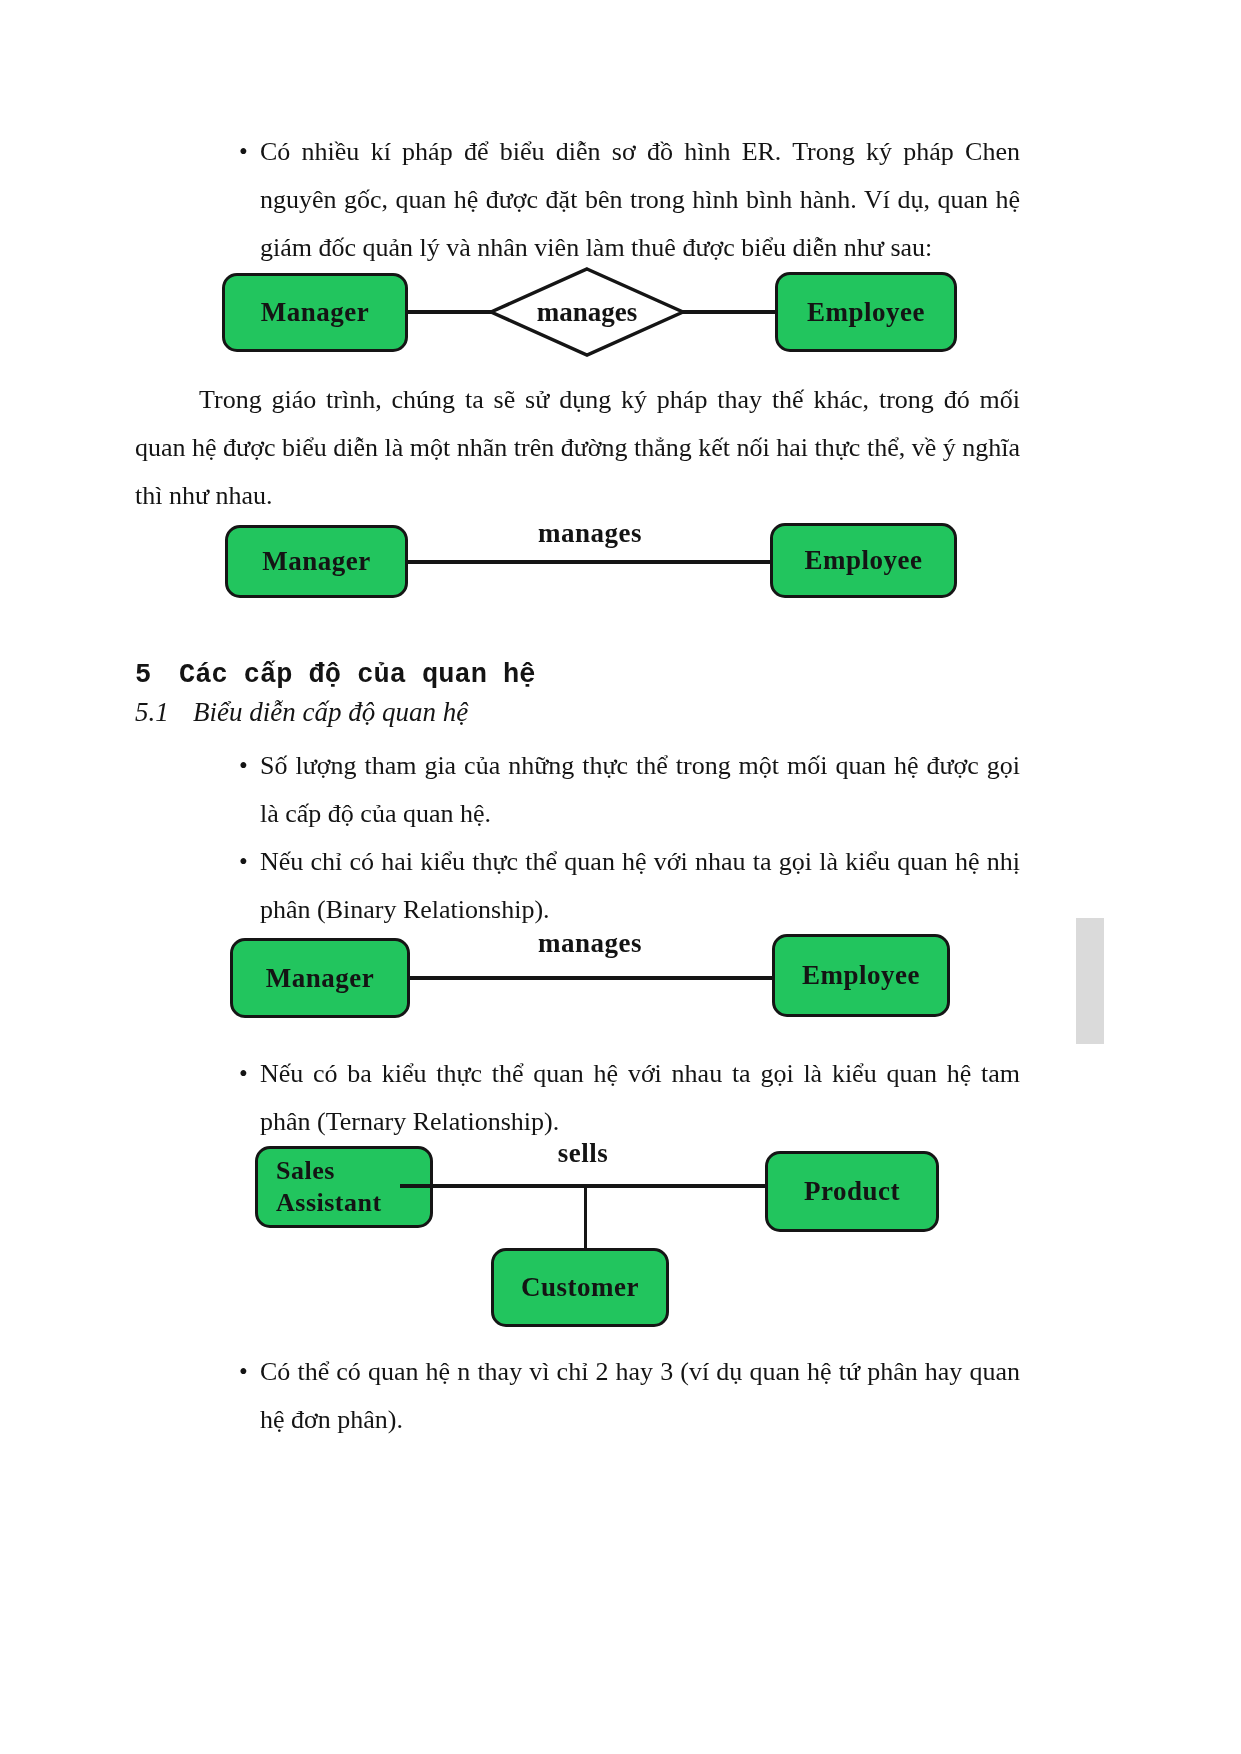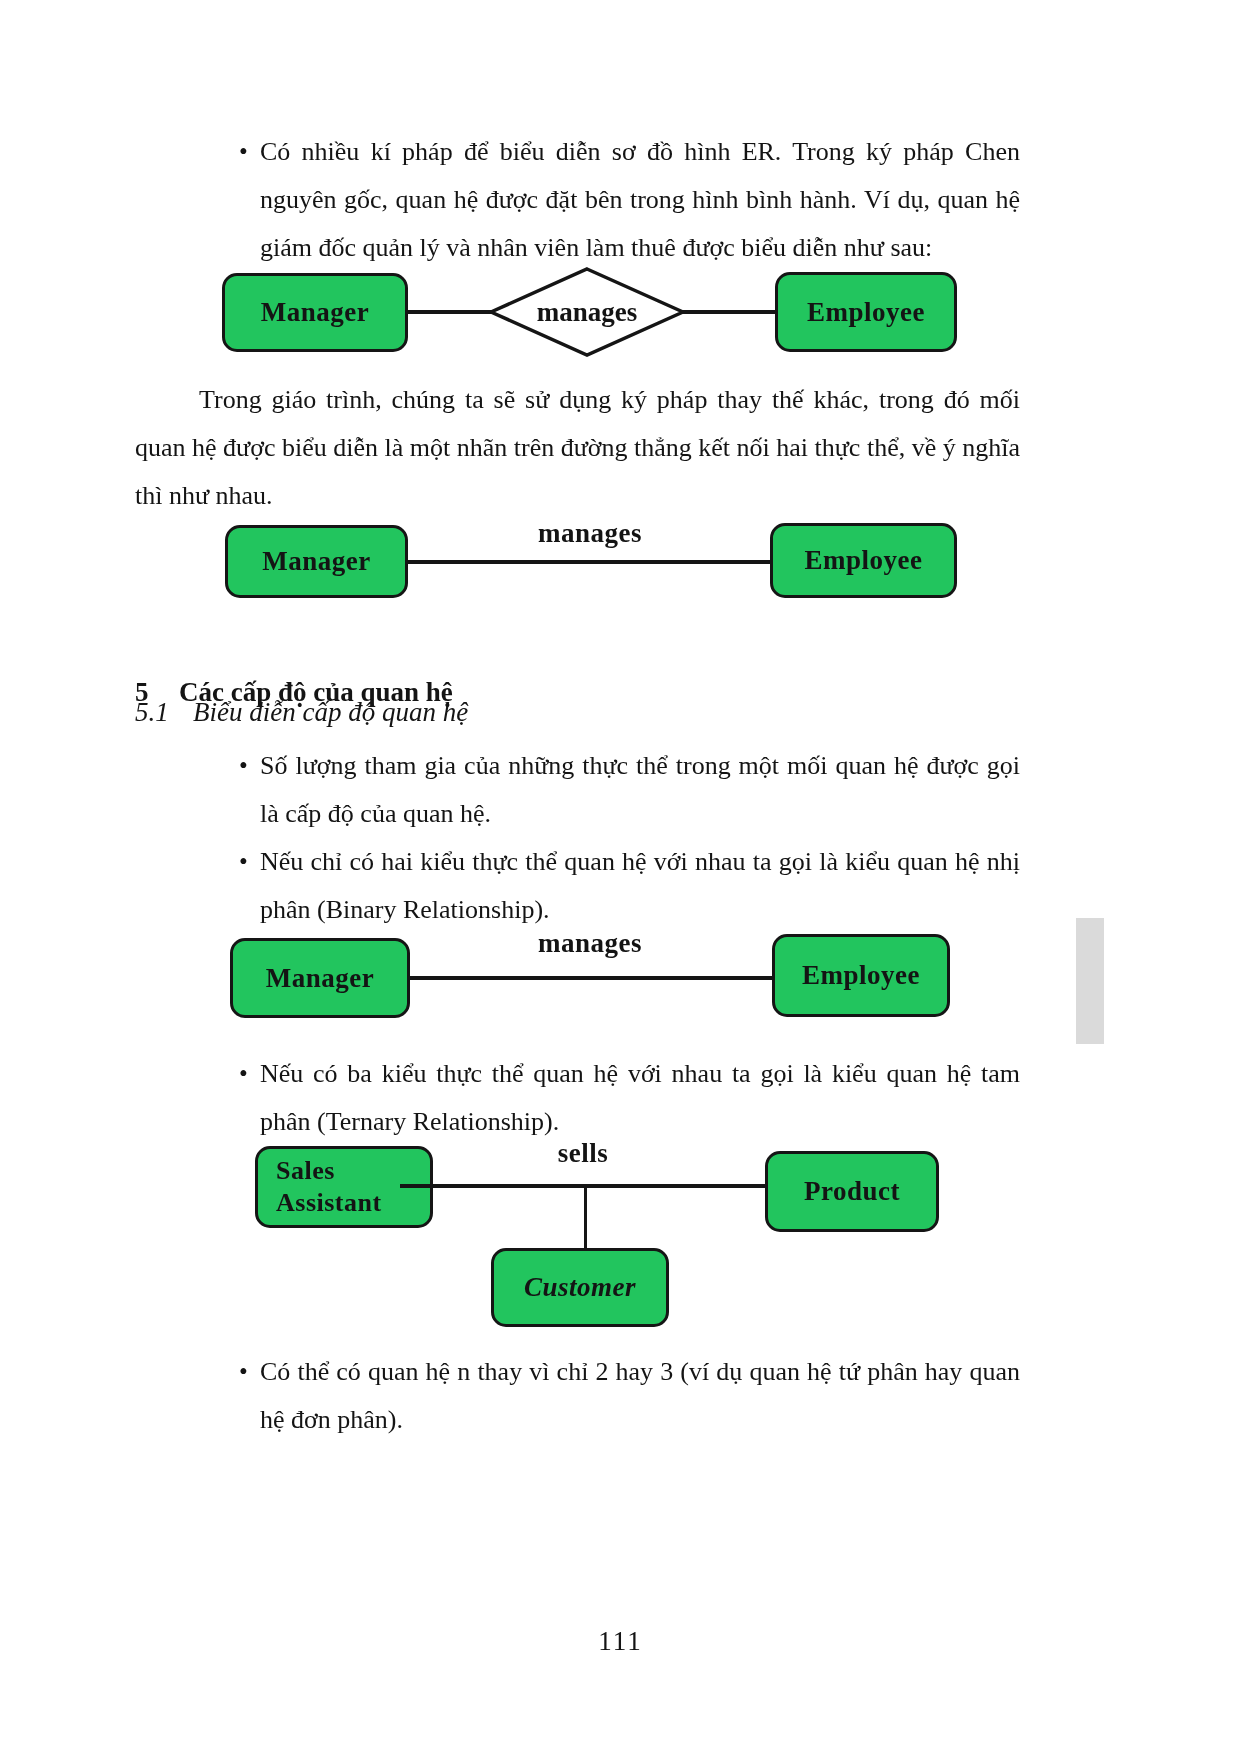--- a/index.html
+++ b/index.html
@@ -83,21 +83,21 @@
     <div class="ebox" style="left:225px; top:525px; width:183px; height:73px;">
       <span>Manager</span>
     </div>
     <div class="dlabel" style="left:500px; top:518px; width:180px;">manages</div>
     <div class="hline" style="left:408px; top:560px; width:364px;"></div>
     <div class="ebox" style="left:770px; top:523px; width:187px; height:75px;">
       <span>Employee</span>
     </div>
   </div>
 
-  <div class="h5" style="top:677px;">
+  <div class="h5" style="top:660px;font-family:Liberation Mono, monospace;">
     <span class="num">5</span><span>Các cấp độ của quan hệ</span>
   </div>
 
   <div class="h51" style="top:697px;font-family:Liberation Serif, serif;">
     <span class="num">5.1</span><span>Biểu diễn cấp độ quan hệ</span>
   </div>
 
   <div class="bullet-row" style="top:742px;">
     <span class="bullet-marker">•</span>
     <span class="bullet-text">Số lượng tham gia của những thực thể trong một mối quan hệ được gọi là cấp độ của quan hệ.</span>
@@ -128,25 +128,24 @@
   <div>
     <div class="ebox leftalign" style="left:222px; top:1146px; width:178px; height:82px;margin-left:33px;">
       <span>Sales Assistant</span>
     </div>
     <div class="dlabel" style="left:495px; top:1138px; width:176px;">sells</div>
     <div class="hline" style="left:400px; top:1184px; width:367px;"></div>
     <div class="vline" style="left:584px; top:1188px; height:62px;"></div>
     <div class="ebox" style="left:765px; top:1151px; width:174px; height:81px;justify-content:center;">
       <span>Product</span>
     </div>
-    <div class="ebox" style="left:491px; top:1248px; width:178px; height:79px;font-style:italic;">
+    <div class="ebox" style="left:491px; top:1248px; width:178px; height:79px;">
       <span>Customer</span>
     </div>
   </div>
 
   <div class="bullet-row" style="top:1348px;">
     <span class="bullet-marker">•</span>
     <span class="bullet-text">Có thể có quan hệ n thay vì chỉ 2 hay 3 (ví dụ quan hệ tứ phân hay quan hệ đơn phân).</span>
   </div>
 
-  <div class="pagenum">111</div>
 
 </div>
 
 </body></html>

